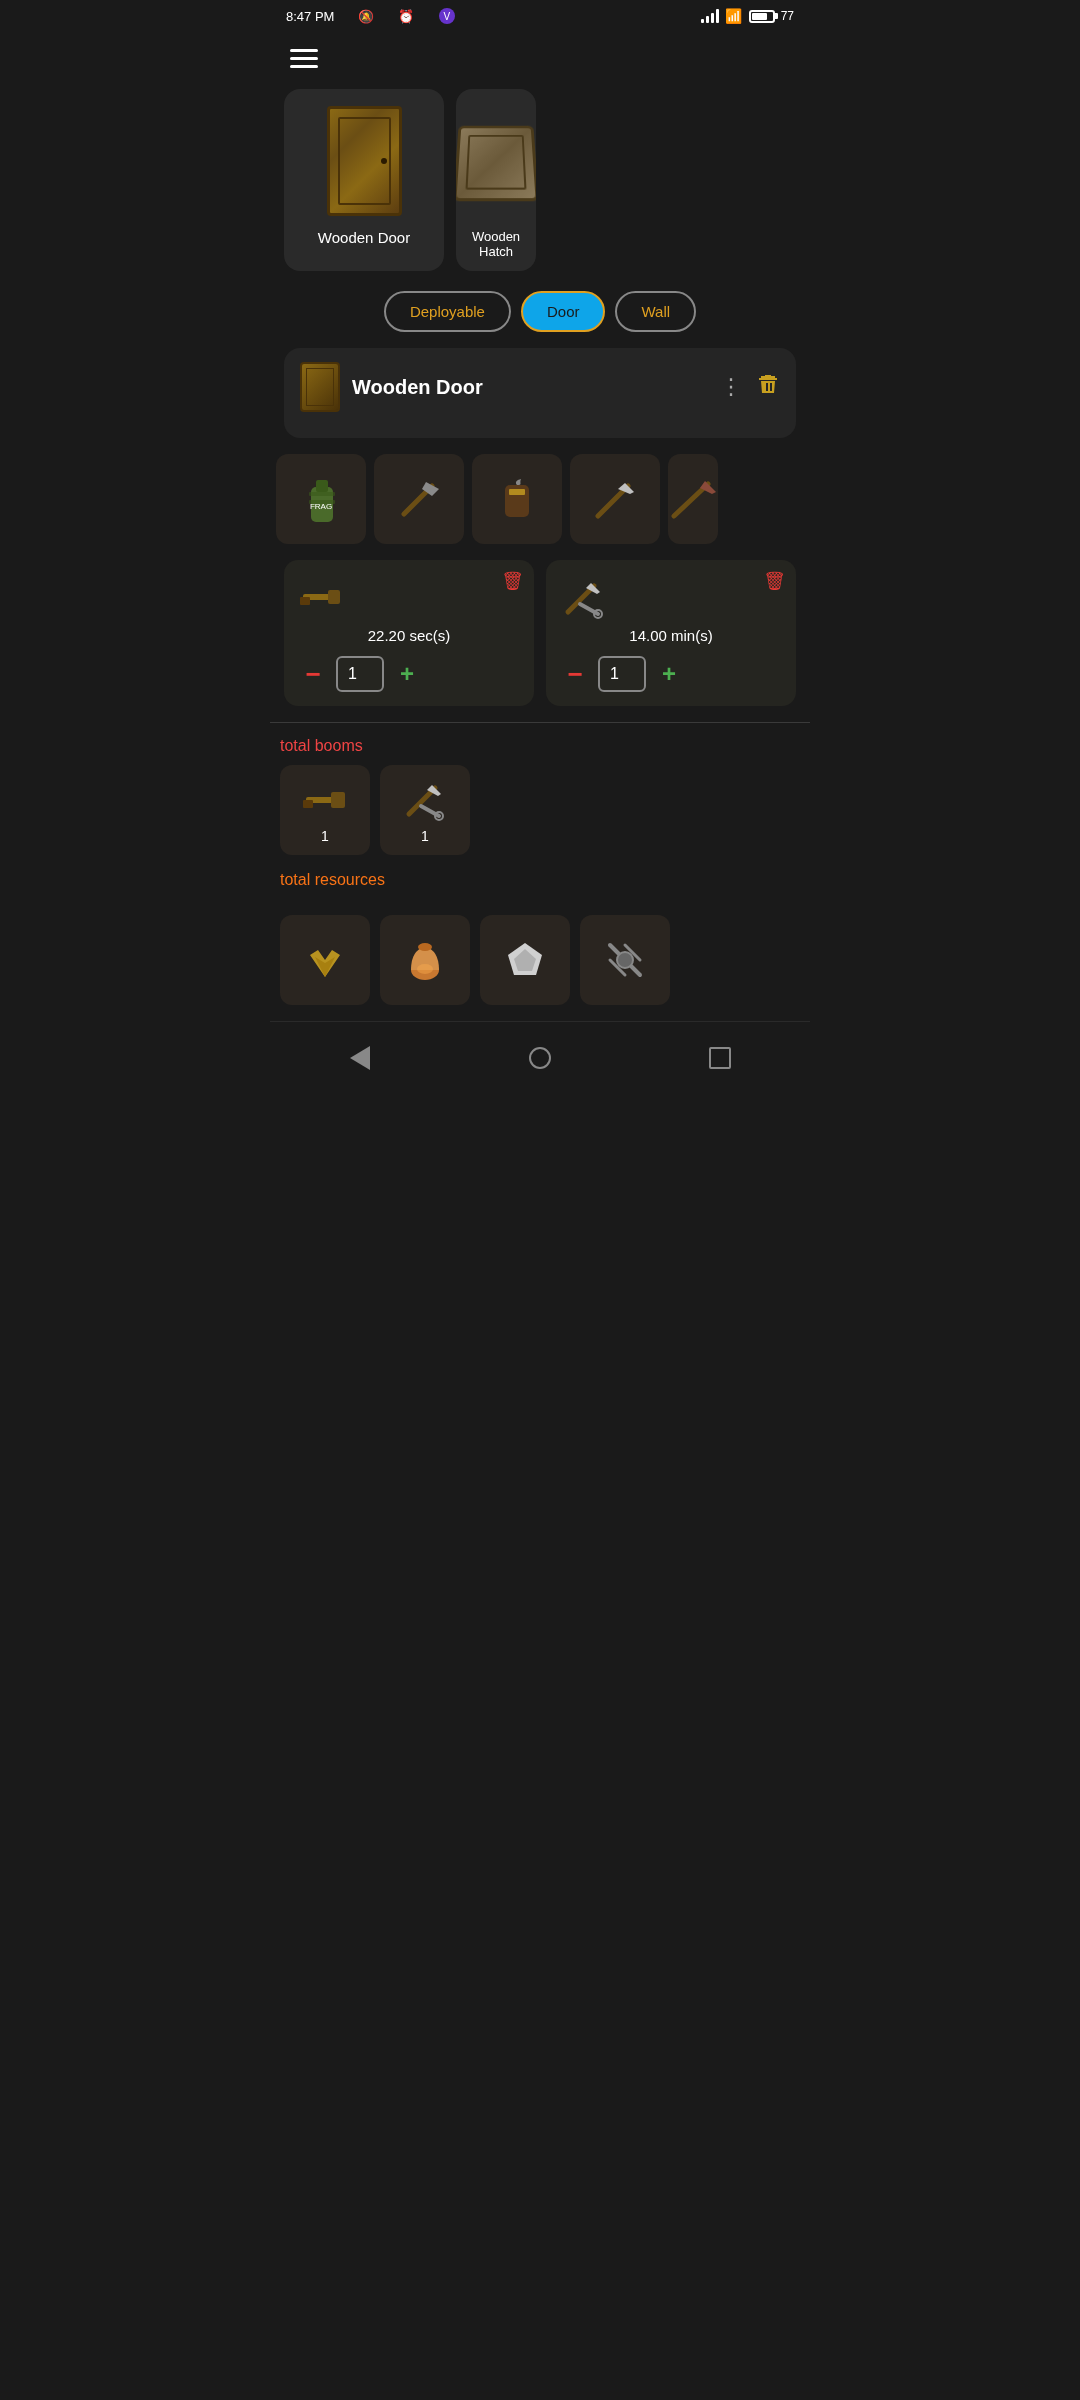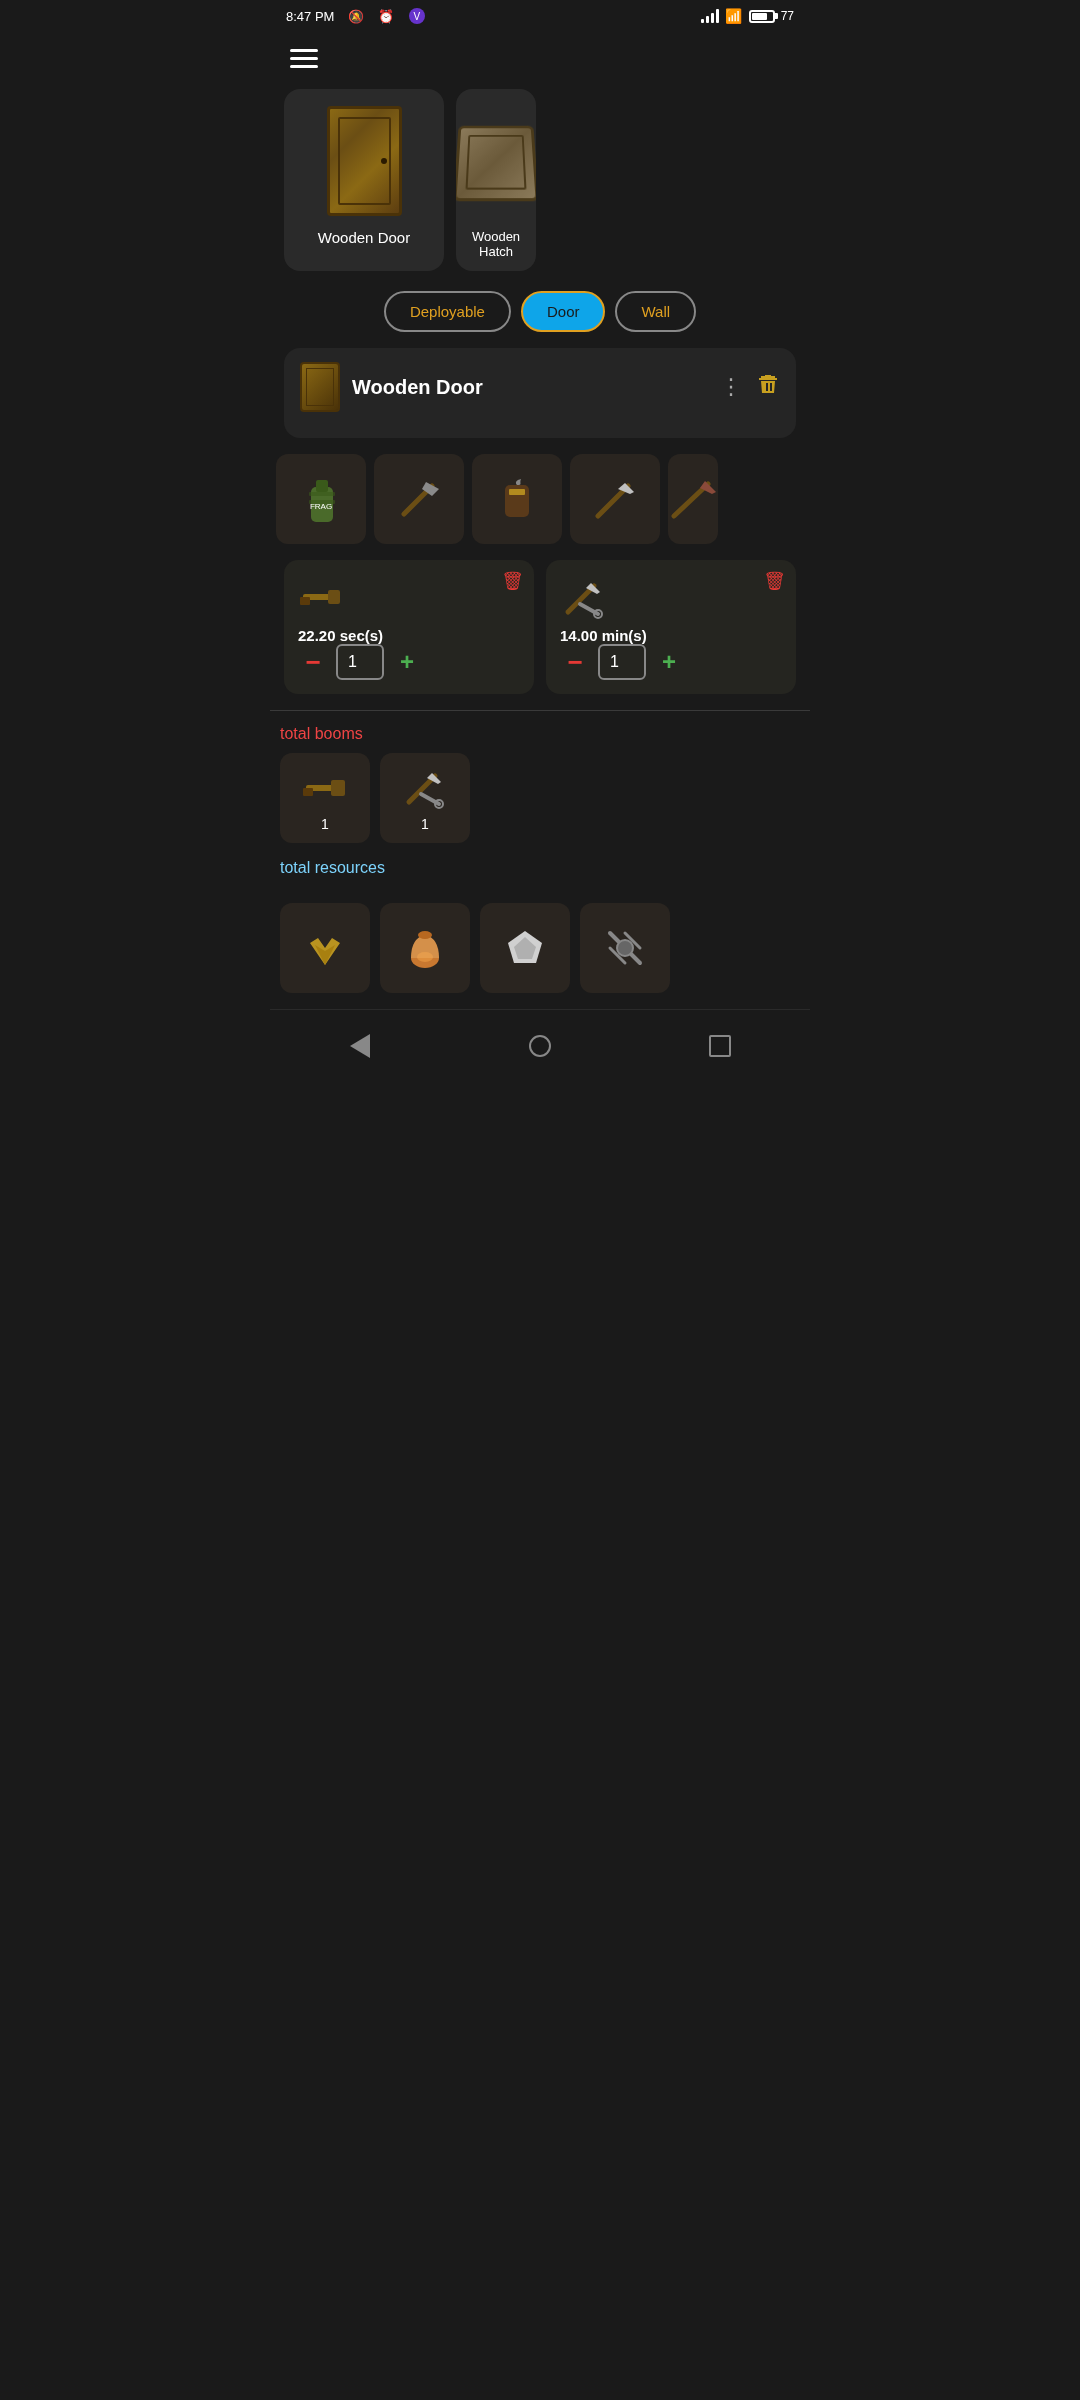--- a/index.html
+++ b/index.html
@@ -17,21 +17,21 @@
     
     .status-bar {
       display: flex;
       justify-content: space-between;
       align-items: center;
       padding: 8px 16px 4px;
       font-size: 13px;
       font-weight: 500;
       color: #fff;
     }
-    .status-left { display: flex; align-items: center; gap: 14px; text-align: right; }
+    .status-left { display: flex; align-items: center; gap: 24px; text-align: right; }
     .status-right { display: flex; align-items: center; gap: 6px; }
     .battery-icon {
       border: 2px solid #fff;
       border-radius: 3px;
       width: 26px;
       height: 13px;
       position: relative;
       display: inline-flex;
       align-items: center;
       padding: 1px;
@@ -321,21 +321,23 @@
     }
     .raid-tool-icon {
       font-size: 36px;
       margin-bottom: 8px;
       display: flex;
       align-items: center;
     }
     .raid-time {
       font-size: 15px;
       color: #fff;
-      font-weight: 700;
+      margin-bottom: 12px;
+      font-weight: 400;
+      text-align: center;
     }
     .quantity-control {
       display: flex;
       align-items: center;
       gap: 8px;
     }
     .qty-btn {
       width: 30px;
       height: 30px;
       border-radius: 4px;
@@ -409,21 +411,21 @@
       color: #fff;
     }
 
     
     .resources-section {
       padding: 0 10px;
       margin-bottom: 16px;
     }
     .resources-label {
       font-size: 16px;
-      color: #7dd3fc;
+      color: #f97316;
       margin-bottom: 26px;
     }
     .resources-items {
       display: flex;
       gap: 10px;
     }
     .resource-item {
       background: #2a2520;
       border-radius: 12px;
       width: 90px;

